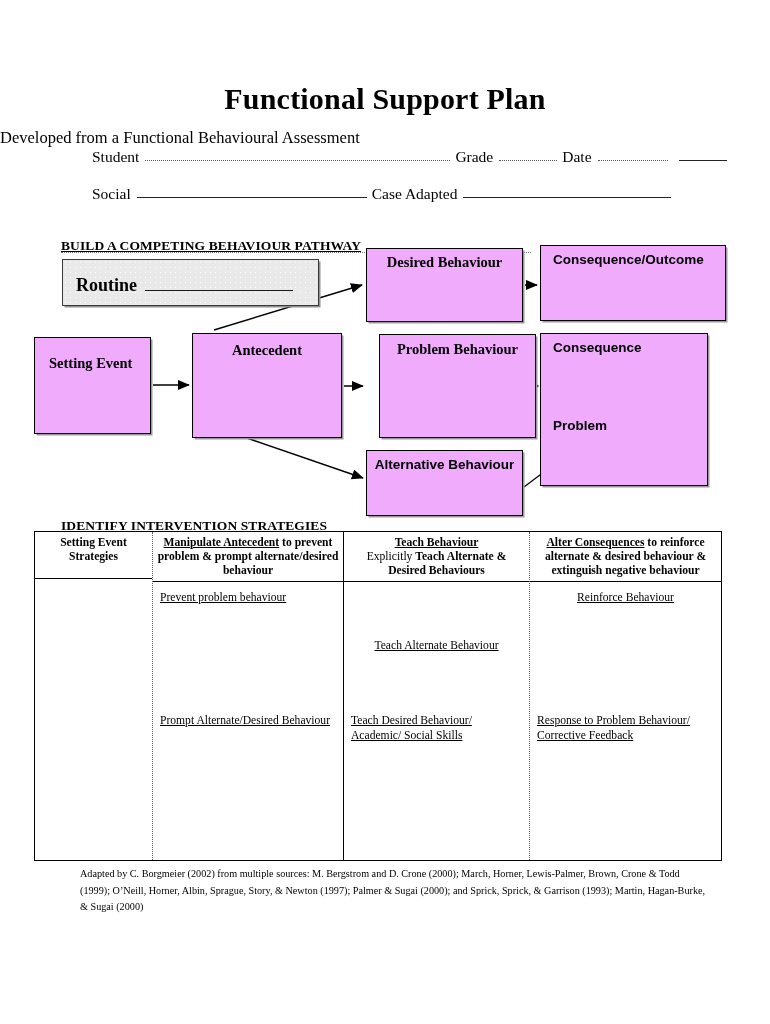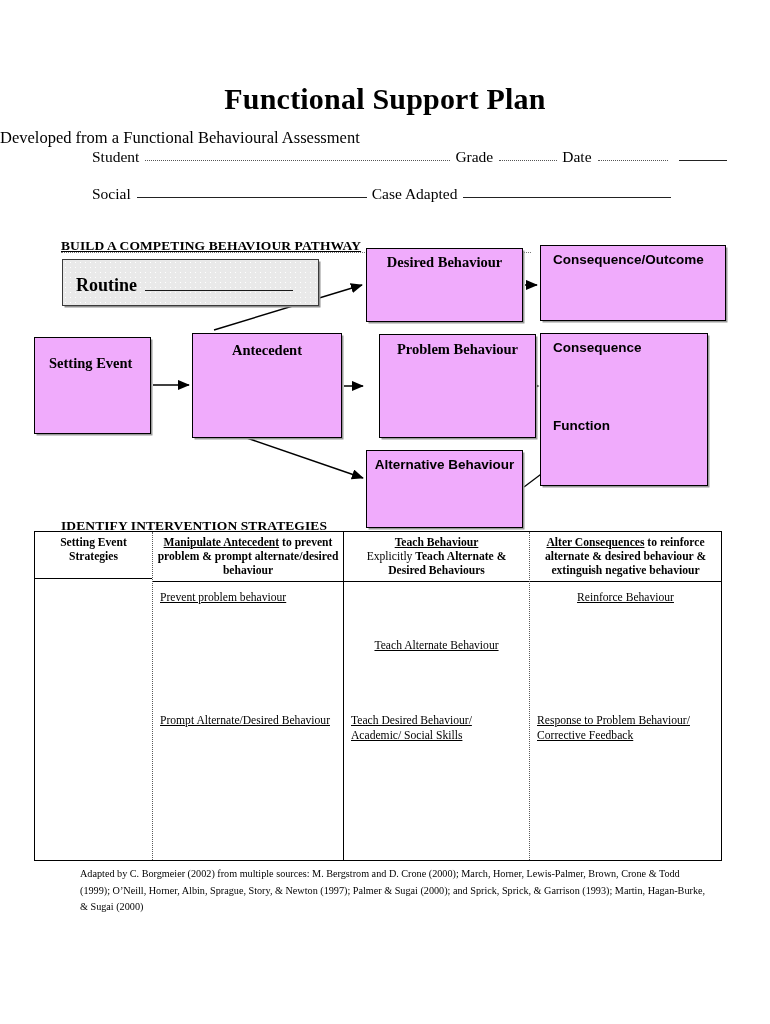--- a/index.html
+++ b/index.html
@@ -143,21 +143,21 @@
 
   #antecedent-box    { left: 192px; top: 333px; width: 150px; height: 105px; }
   #antecedent-box .lbl { top: 9px; }
 
   #desired-box       { left: 366px; top: 248px; width: 157px; height: 74px; }
   #desired-box .lbl  { top: 6px; }
 
   #problem-box       { left: 366px; top: 334px; width: 157px; height: 104px; margin-left: 13px; }
   #problem-box .lbl  { top: 7px; }
 
-  #alternative-box   { left: 366px; top: 450px; width: 157px; height: 78px; }
+  #alternative-box   { left: 366px; top: 450px; width: 157px; height: 66px; }
   #alternative-box .lbl { top: 7px; }
 
   #consequence-outcome-box { left: 540px; top: 245px; width: 186px; height: 76px; }
   #consequence-outcome-box .lbl { top: 7px; }
 
   #consequence-box   { left: 540px; top: 333px; width: 168px; height: 153px; }
   #consequence-box .lbl-consequence { top: 7px; }
   #consequence-box .lbl-function { top: 85px; }
 
   
@@ -310,21 +310,21 @@
   <div class="dbox" id="alternative-box">
     <div class="lbl sans center">Alternative Behaviour</div>
   </div>
 
   <div class="dbox" id="consequence-outcome-box">
     <div class="lbl sans left">Consequence/Outcome</div>
   </div>
 
   <div class="dbox" id="consequence-box">
     <div class="lbl sans left lbl-consequence">Consequence</div>
-    <div class="lbl sans left lbl-function">Function</div>
+    <div class="lbl sans left lbl-function">Problem</div>
   </div>
 
   <div class="section-heading strategies">IDENTIFY INTERVENTION STRATEGIES</div>
 
   <div id="strategies-table">
 
     <div class="tcol c1">
       <div class="thead">Setting Event Strategies</div>
       <div class="tbody"></div>
     </div>

